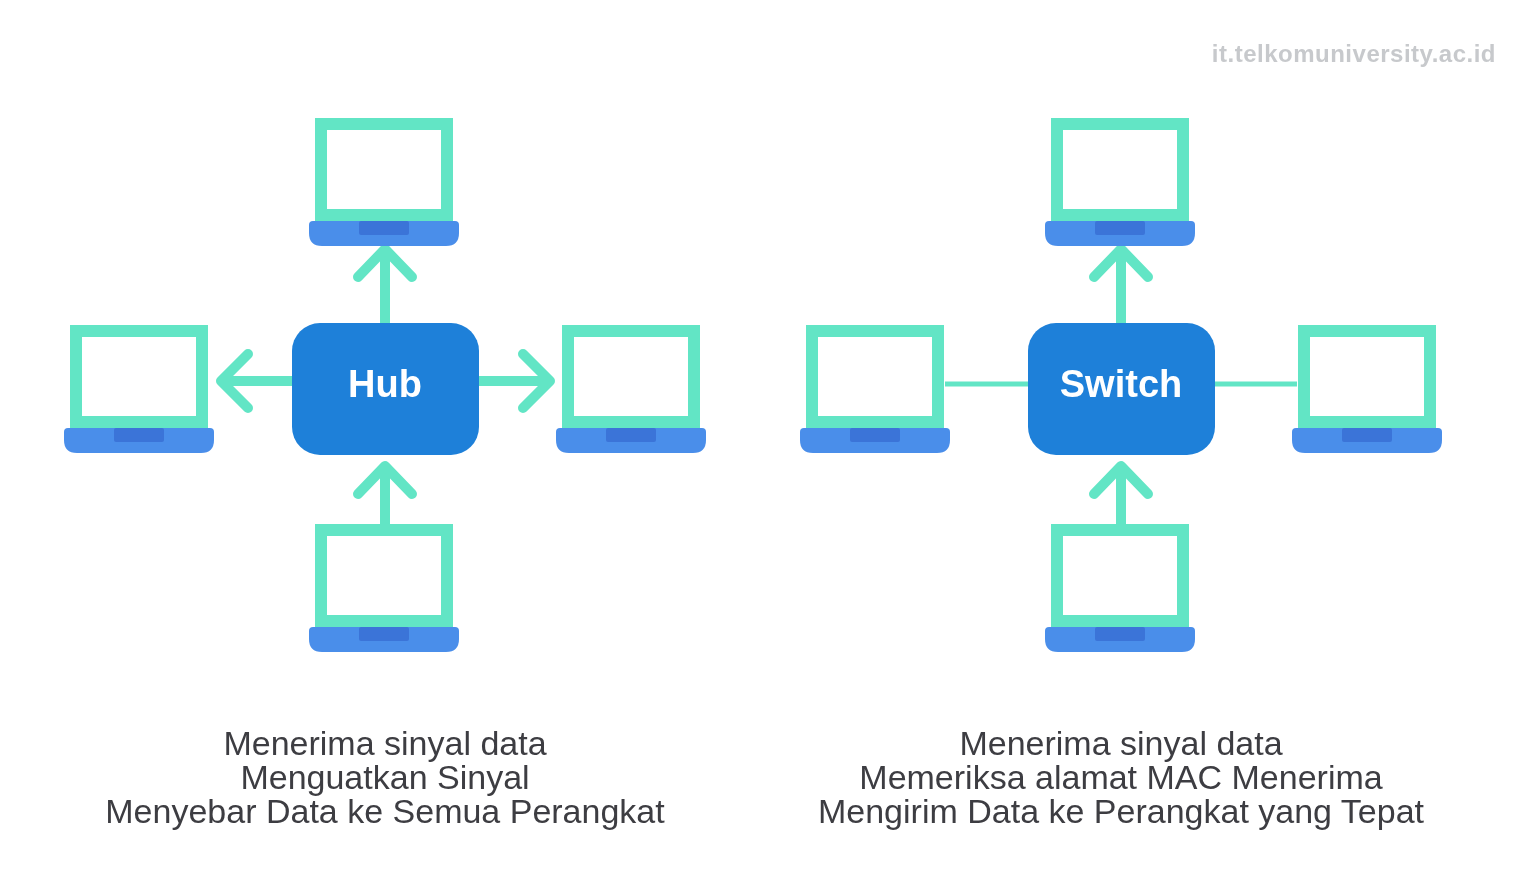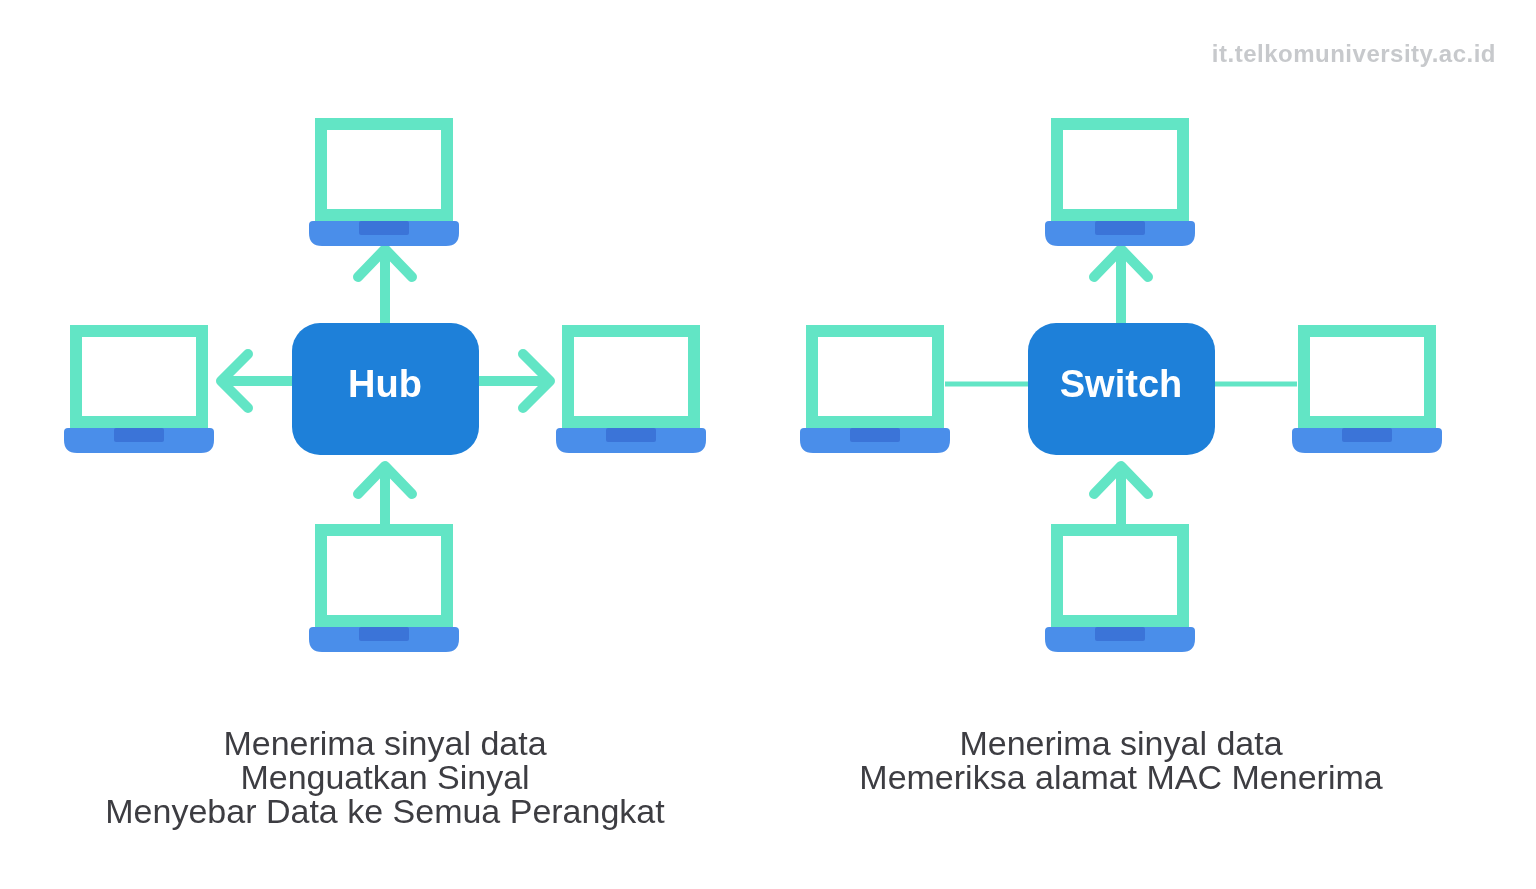--- a/index.html
+++ b/index.html
@@ -132,16 +132,17 @@
       <use href="#laptop" x="492" y="207"></use>
       <use href="#laptop" x="245" y="406"></use>
 
       <rect class="node-box" x="228" y="205" width="187" height="132" rx="28"></rect>
       <text class="node-label" x="321" y="266">Switch</text>
     </svg>
 
     <div class="caption">
       <div>Menerima sinyal data</div>
       <div>Memeriksa alamat MAC Menerima</div>
+      <div>Mengirim Data ke Perangkat yang Tepat</div>
     </div>
   </section>
 
 </div>
 
 </body></html>

